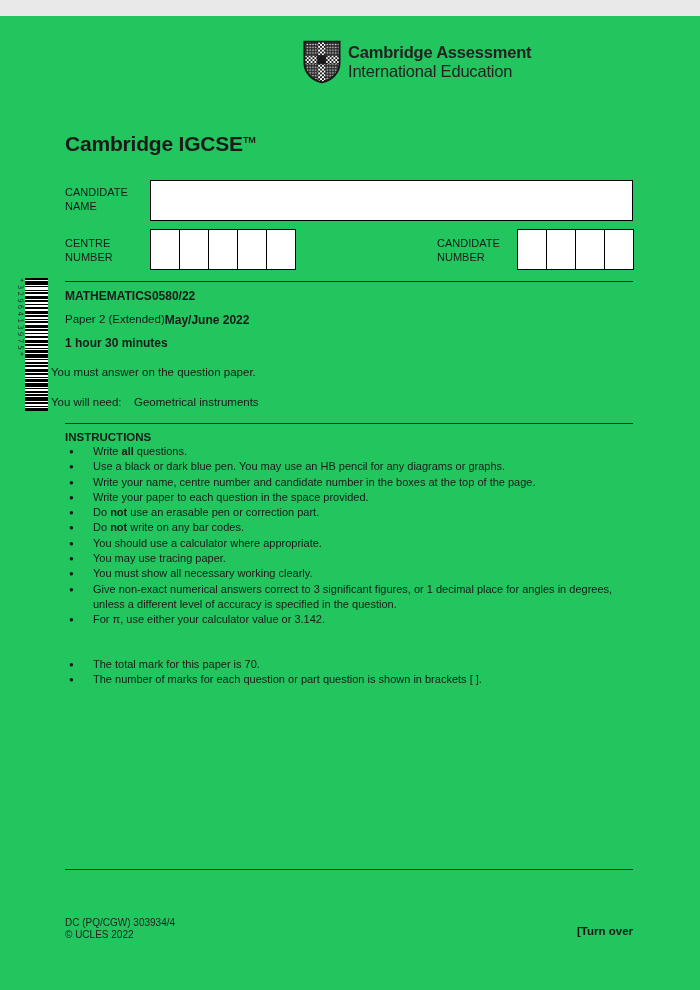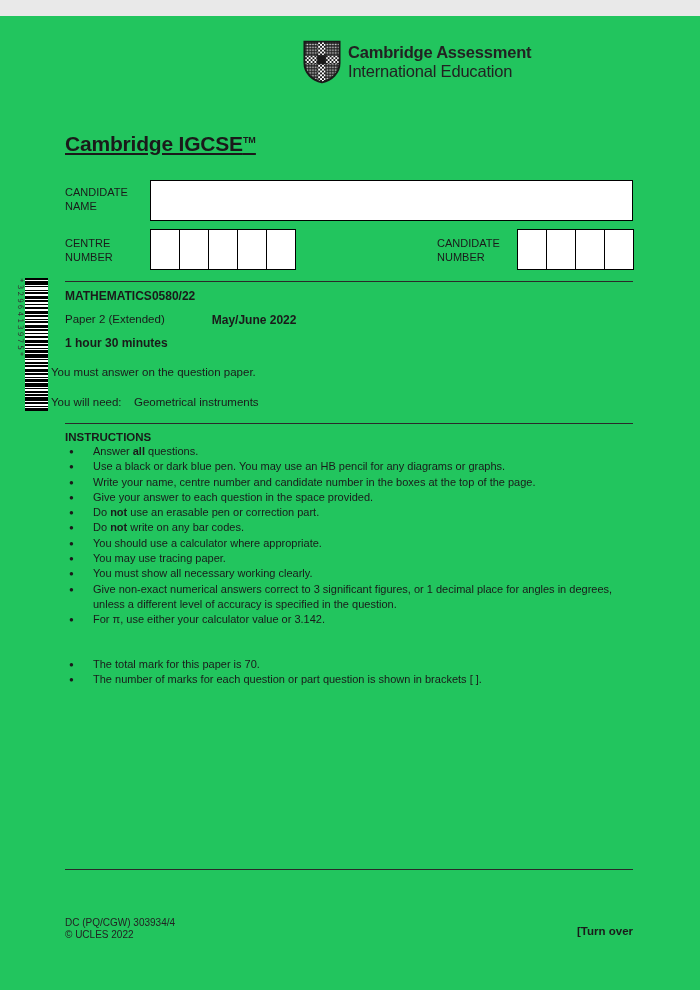--- a/index.html
+++ b/index.html
@@ -11,21 +11,21 @@
   .abs { position:absolute; }
   .b { font-weight:bold; }
 
   
   .logo { left:303px; top:24px; display:flex; align-items:center; gap:7px; }
   .logo-shield svg { width:38px; height:44px; display:block; }
   .logo-text { font-size:16.5px; line-height:19.5px; color:#222; letter-spacing:-0.2px; }
   .logo-line1 { font-weight:bold; }
 
   
-  .title { left:65px; top:116px; font-size:21px; font-weight:bold; letter-spacing:-0.2px;text-decoration:underline; }
+  .title { left:65px; top:116px; font-size:21px; font-weight:bold; letter-spacing:-0.2px; }
   .title sup { font-size:9px; vertical-align:super; letter-spacing:0; }
 
   
   .field-label { font-size:11px; line-height:14px; }
   .name-box { left:150px; top:164px; width:483px; height:41px; border:1px solid #000; box-sizing:border-box; background:#fff; }
   .numrow { display:flex; padding-left:1px; }
   .numcell { width:30px; height:41px; border:1px solid #000; box-sizing:border-box; margin-left:-1px; background:#fff; }
 
   
   .barcode-wrap { left:14px; top:262px; display:flex; align-items:stretch; }
@@ -139,54 +139,54 @@
     <span class="barcode-digits">*3296413975*</span>
     <span class="barcode-bars"></span>
   </div>
 
   <div class="abs rule" style="top:265px;"></div>
 
   <div class="abs row" style="top:273px;">
     <span class="subject">MATHEMATICS</span>
     <span class="right">0580/22</span>
   </div>
-  <div class="abs row" style="top:297px;gap:47px;">
+  <div class="abs row" style="top:297px;">
     <span class="plain">Paper 2 (Extended)</span>
     <span class="right">May/June 2022</span>
   </div>
   <div class="abs row" style="top:320px;">
     <span class="plain"></span>
     <span class="right">1 hour 30 minutes</span>
   </div>
 
   <div class="abs note" style="top:350px;">You must answer on the question paper.</div>
   <div class="abs note" style="top:380px;">
     <span class="need-label">You will need:</span><span>Geometrical instruments</span>
   </div>
 
   <div class="abs rule" style="top:407px;"></div>
 
   <div class="abs section" style="top:415px;">
     <h2>INSTRUCTIONS</h2>
     <ul>
       <li>
           <span class="bullet">●</span>
-          <span class="bi"><span>Answer </span><span class="b">all</span><span> questions.</span></span>
+          <span class="bi"><span>Write </span><span class="b">all</span><span> questions.</span></span>
         </li>
       <li>
           <span class="bullet">●</span>
           <span class="bi">Use a black or dark blue pen. You may use an HB pencil for any diagrams or graphs.</span>
         </li>
       <li>
           <span class="bullet">●</span>
           <span class="bi">Write your name, centre number and candidate number in the boxes at the top of the page.</span>
         </li>
       <li>
           <span class="bullet">●</span>
-          <span class="bi">Give your answer to each question in the space provided.</span>
+          <span class="bi">Write your paper to each question in the space provided.</span>
         </li>
       <li>
           <span class="bullet">●</span>
           <span class="bi"><span>Do </span><span class="b">not</span><span> use an erasable pen or correction part.</span></span>
         </li>
       <li>
           <span class="bullet">●</span>
           <span class="bi"><span>Do </span><span class="b">not</span><span> write on any bar codes.</span></span>
         </li>
       <li>

